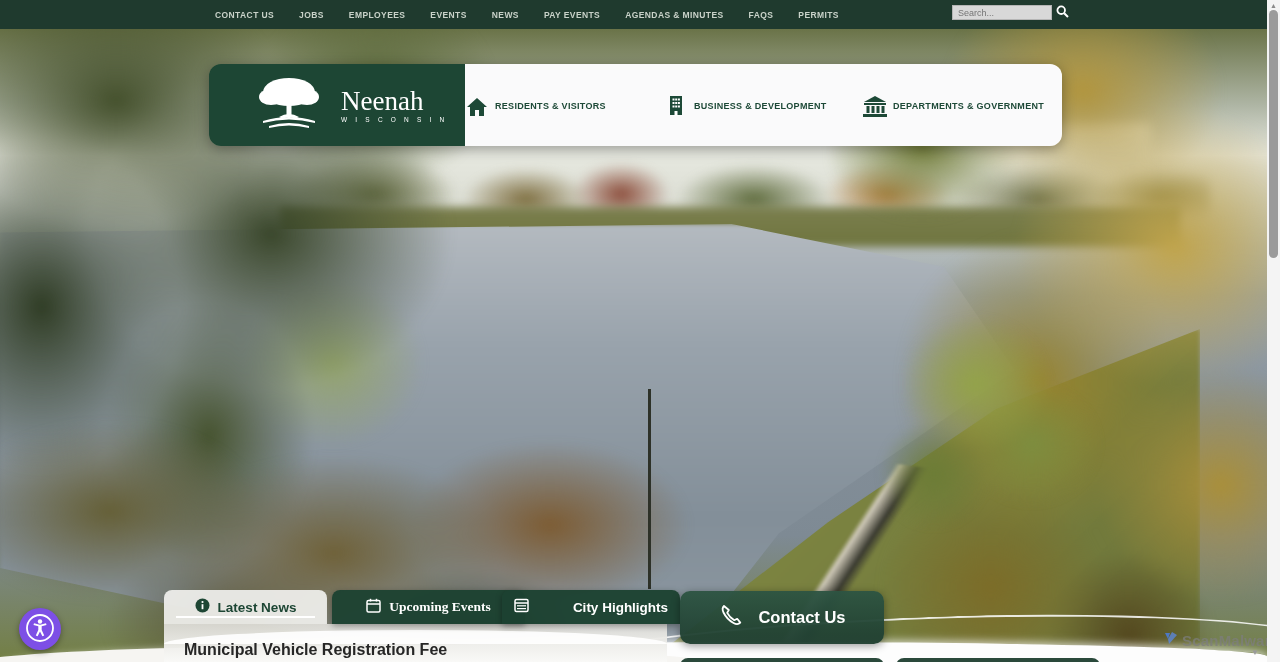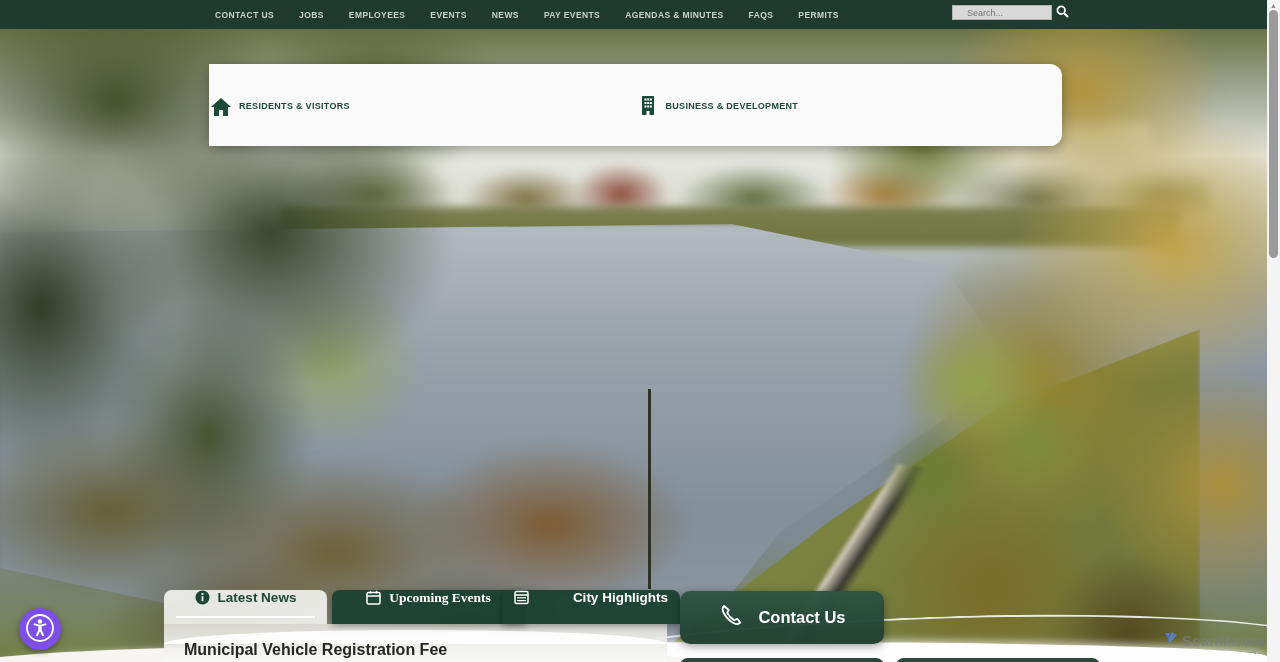--- a/index.html
+++ b/index.html
@@ -73,38 +73,38 @@
   .bottom-white2 { position:absolute; left:-40px; width:760px; bottom:-4px; height:20px; background:#f6f5f2;
     border-radius:50% 50% 0 0 / 100% 100% 0 0; }
 
   
   .topbar { position:absolute; top:0; left:0; right:13px; height:29px; background:#1f3a2e; z-index:40;
     display:flex; align-items:center; }
   .topbar-links { display:flex; gap:25px; margin-left:215px; }
   .topbar-link { color:#c9d2c9; font-size:8.5px; font-weight:700; letter-spacing:0.4px; cursor:pointer; white-space:nowrap; }
   .search-wrap { position:absolute; left:952px; top:4px; display:flex; align-items:center; height:17px; }
   .search-input { width:100px; height:15px; background:#d8d8d8; border:1px solid #b5b5b5; font-size:9px; color:#444;
-    padding:0 14px; outline:none; font-family:"Liberation Sans", sans-serif; }
+    padding:0 5px; outline:none; font-family:"Liberation Sans", sans-serif; }
   .search-btn { width:16px; height:16px; background:none; border:none; cursor:pointer; margin-left:2px; display:flex; align-items:center; justify-content:center; }
 
   
   .header-card { position:absolute; left:209px; top:64px; width:853px; height:82px; z-index:30;
     display:flex; border-radius:12px; box-shadow:0 3px 14px rgba(0,0,0,0.35); }
   .logo-panel { width:256px; height:82px; background:#1d4634; border-radius:12px 0 0 12px;
     display:flex; align-items:center; padding-left:40px; }
   .logo-text { margin-left:10px; color:#fff; }
   .logo-name { font-family:"Liberation Serif", serif; font-size:27px; line-height:26px; }
   .logo-sub { font-size:6.5px; letter-spacing:3.2px; margin-top:2px; text-align:center; }
   .nav-panel { flex:1; background:#fafafb; border-radius:0 12px 12px 0; display:flex; align-items:center; }
   .nav-item { flex:1; display:flex; flex-direction:row; align-items:center; gap:6px; cursor:pointer; padding-top:2px; }
   .nav-item .nav-ico { width:24px; height:22px; display:flex; align-items:flex-end; justify-content:center; }
   .nav-label { color:#1d4937; font-size:9px; font-weight:700; letter-spacing:0.3px; }
 
   
-  .tab { position:absolute; top:590px; height:34px; z-index:35; display:flex; justify-content:center;
+  .tab { position:absolute; top:590px; height:34px; z-index:35; display:flex; align-items:center; justify-content:center;
     gap:8px; border-radius:8px 8px 0 0; cursor:pointer; }
   .tab-label { font-size:13.5px; font-weight:700; }
   .tab--active { left:164px; width:163px; background:rgba(238,238,235,0.94); color:#1d4634; }
   .tab--active .tab-label { color:#1d4634; }
   .tab--active::after { content:""; position:absolute; left:12px; right:12px; bottom:6px; height:2px; background:#fff; }
   .tab--dark { background:rgba(28,66,49,0.96); box-shadow:0 2px 6px rgba(0,0,0,0.35); }
   .tab--dark .tab-label { color:#fff; }
   .tab-events { left:332px; width:193px;font-family:Liberation Serif, serif; }
   .tab-highlights { left:502px; width:178px;gap:44px; }
   .news-panel { position:absolute; left:164px; top:624px; width:503px; height:38px; z-index:34;
@@ -176,20 +176,39 @@
           <svg width="13" height="13" viewBox="0 0 13 13">
               <circle cx="5.2" cy="5.2" r="3.8" fill="none" stroke="#fff" stroke-width="1.8"></circle>
               <line x1="8.2" y1="8.2" x2="12" y2="12" stroke="#fff" stroke-width="2"></line>
             </svg>
         </span>
       </button>
     </div>
   </div>
 
   <div class="header-card">
+    <div class="logo-panel">
+      <span>
+        <svg width="82" height="56" viewBox="0 0 82 56">
+          <g fill="#fff">
+            <ellipse cx="40" cy="17" rx="26" ry="14"></ellipse>
+            <ellipse cx="22" cy="22" rx="12" ry="8"></ellipse>
+            <ellipse cx="58" cy="22" rx="12" ry="8"></ellipse>
+            <rect x="37.5" y="26" width="5" height="16"></rect>
+            <path d="M30 42 q10 -6 20 0 l-4 2 q-6 -4 -12 0 z"></path>
+            <path d="M14 46 q26 -8 52 0 l0 2 q-26 -7 -52 0 z"></path>
+            <path d="M20 51 q20 -6 40 0 l0 2 q-20 -5 -40 0 z"></path>
+          </g>
+        </svg>
+      </span>
+      <div class="logo-text">
+        <div class="logo-name">Neenah</div>
+        <div class="logo-sub">W I S C O N S I N</div>
+      </div>
+    </div>
     <div class="nav-panel">
       <div class="nav-item">
         <span class="nav-ico">
           <svg width="22" height="20" viewBox="0 0 22 20">
               <path d="M11 1 L21 10 L18 10 L18 19 L13 19 L13 13 L9 13 L9 19 L4 19 L4 10 L1 10 Z" fill="#1d4937"></path>
             </svg>
         </span>
         <span class="nav-label">RESIDENTS &amp; VISITORS</span>
       </div>
       <div class="nav-item">
@@ -205,20 +224,36 @@
                 <rect x="8.2" y="7" width="2" height="2"></rect>
                 <rect x="10.9" y="7" width="2" height="2"></rect>
                 <rect x="5.5" y="10.5" width="2" height="2"></rect>
                 <rect x="8.2" y="10.5" width="2" height="2"></rect>
                 <rect x="10.9" y="10.5" width="2" height="2"></rect>
               </g>
             </svg>
         </span>
         <span class="nav-label">BUSINESS &amp; DEVELOPMENT</span>
       </div>
+      <div class="nav-item">
+        <span class="nav-ico">
+          <svg width="24" height="21" viewBox="0 0 24 21">
+              <g fill="#1d4937">
+                <path d="M12 0 L23 6 L1 6 Z"></path>
+                <rect x="1" y="7" width="22" height="2"></rect>
+                <rect x="3.5" y="10" width="3" height="7"></rect>
+                <rect x="8.5" y="10" width="3" height="7"></rect>
+                <rect x="13.5" y="10" width="3" height="7"></rect>
+                <rect x="18.5" y="10" width="3" height="7"></rect>
+                <rect x="0" y="18" width="24" height="3"></rect>
+              </g>
+            </svg>
+        </span>
+        <span class="nav-label">DEPARTMENTS &amp; GOVERNMENT</span>
+      </div>
     </div>
   </div>
 
   <div class="tab tab--active">
     <span>
       <svg width="15" height="15" viewBox="0 0 15 15">
           <circle cx="7.5" cy="7.5" r="7" fill="#1d4634"></circle>
           <rect x="6.6" y="6.2" width="1.8" height="5" fill="#fff"></rect>
           <circle cx="7.5" cy="4" r="1.1" fill="#fff"></circle>
         </svg>

